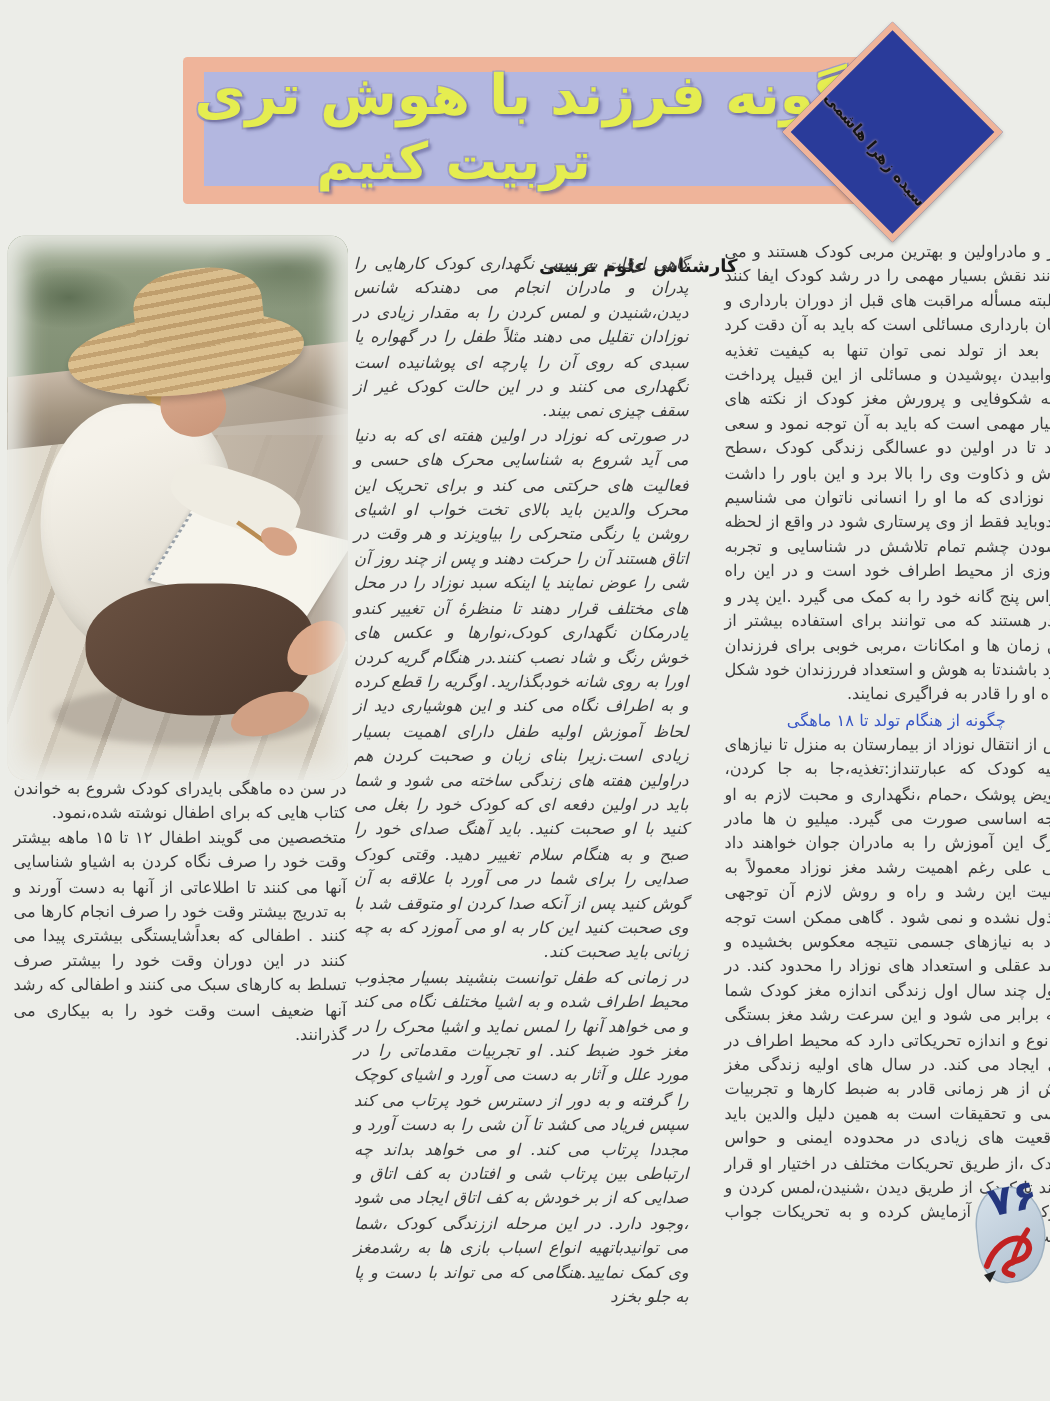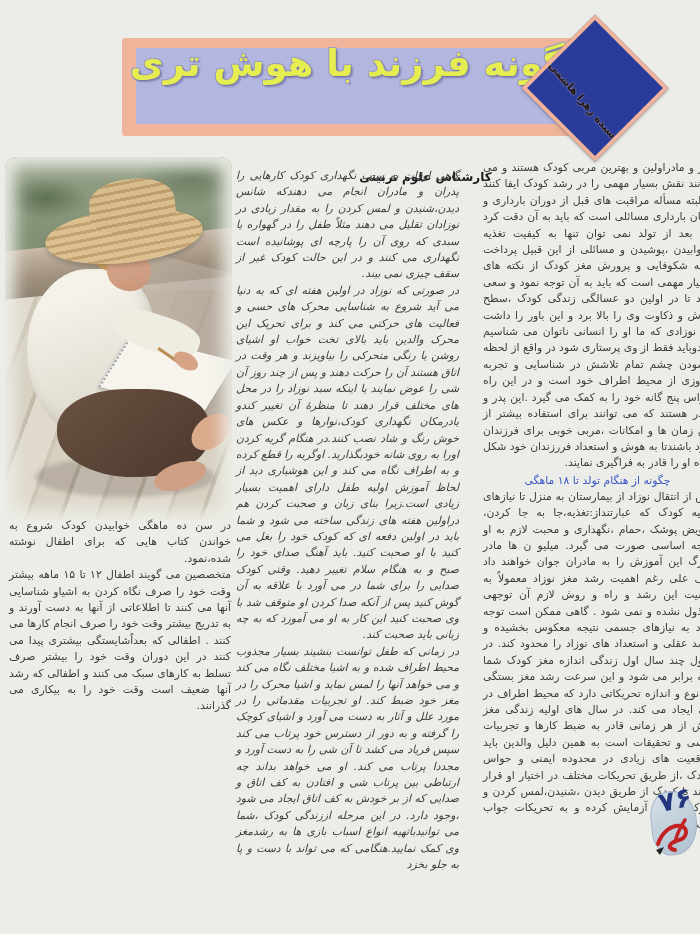--- a/index.html
+++ b/index.html
@@ -91,20 +91,21 @@
 </style>
 </head>
 <body>
 
 <div class="page">
 
   <div class="header-frame">
     <div class="header-panel"></div>
   </div>
   <div class="title-line title-1">چگونه فرزند با هوش تری</div>
+  <div class="title-line title-2">تربیت کنیم</div>
 
   <div class="diamond"></div>
   <div class="diamond-name">سیده زهرا هاشمی</div>
   <div class="role-label">کارشناس علوم تربیتی</div>
 
   <div class="photo">
     <div class="ph-grass"></div>
     <div class="ph-deck"></div>
     <div class="ph-rail"></div>
     <div class="ph-beam"></div>
@@ -130,21 +131,21 @@
     <p>پس از انتقال نوزاد از بیمارستان به منزل تا نیازهای اولیه کودک که عبارتنداز:تغذیه،جا به جا کردن، تعویض پوشک ،حمام ،نگهداری و محبت لازم به او توجه اساسی صورت می گیرد. میلیو ن ها مادر بزرگ این آموزش را به مادران جوان خواهند داد ولی علی رغم اهمیت رشد مغز نوزاد معمولاً به کیفیت این رشد و راه و روش لازم آن توجهی مبذول نشده و نمی شود . گاهی ممکن است توجه زیاد به نیازهای جسمی نتیجه معکوس بخشیده و رشد عقلی و استعداد های نوزاد را محدود کند. در طول چند سال اول زندگی اندازه مغز کودک شما سه برابر می شود و این سرعت رشد مغز بستگی به نوع و اندازه تحریکاتی دارد که محیط اطراف در وی ایجاد می کند. در سال های اولیه زندگی مغز بیش از هر زمانی قادر به ضبط کارها و تجربیات حسی و تحقیقات است به همین دلیل والدین باید موقعیت های زیادی در محدوده ایمنی و حواس کودک ،از طریق تحریکات مختلف در اختیار او قرار دهند تا کودک از طریق دیدن ،شنیدن،لمس کردن و حرکت کردن آزمایش کرده و به تحریکات جواب مثبت دهد.</p>
   </div>
 
   <div class="col col-middle">
     <p>گاهی اوقات به سبب نگهداری کودک کارهایی را پدران و مادران انجام می دهندکه شانس دیدن،شنیدن و لمس کردن را به مقدار زیادی در نوزادان تقلیل می دهند مثلاً طفل را در گهواره یا سبدی که روی آن را پارچه ای پوشانیده است نگهداری می کنند و در این حالت کودک غیر از سقف چیزی نمی بیند.</p>
     <p>در صورتی که نوزاد در اولین هفته ای که به دنیا می آید شروع به شناسایی محرک های حسی و فعالیت های حرکتی می کند و برای تحریک این محرک والدین باید بالای تخت خواب او اشیای روشن یا رنگی متحرکی را بیاویزند و هر وقت در اتاق هستند آن را حرکت دهند و پس از چند روز آن شی را عوض نمایند یا اینکه سبد نوزاد را در محل های مختلف قرار دهند تا منظرهٔ آن تغییر کندو یادرمکان نگهداری کودک،نوارها و عکس های خوش رنگ و شاد نصب کنند.در هنگام گریه کردن اورا به روی شانه خودبگذارید. اوگریه را قطع کرده و به اطراف نگاه می کند و این هوشیاری دید از لحاظ آموزش اولیه طفل دارای اهمیت بسیار زیادی است.زیرا بنای زبان و صحبت کردن هم دراولین هفته های زندگی ساخته می شود و شما باید در اولین دفعه ای که کودک خود را بغل می کنید با او صحبت کنید. باید آهنگ صدای خود را صبح و به هنگام سلام تغییر دهید. وقتی کودک صدایی را برای شما در می آورد با علاقه به آن گوش کنید پس از آنکه صدا کردن او متوقف شد با وی صحبت کنید این کار به او می آموزد که به چه زبانی باید صحبت کند.</p>
     <p>در زمانی که طفل توانست بنشیند بسیار مجذوب محیط اطراف شده و به اشیا مختلف نگاه می کند و می خواهد آنها را لمس نماید و اشیا محرک را در مغز خود ضبط کند. او تجربیات مقدماتی را در مورد علل و آثار به دست می آورد و اشیای کوچک را گرفته و به دور از دسترس خود پرتاب می کند سپس فریاد می کشد تا آن شی را به دست آورد و مجددا پرتاب می کند. او می خواهد بداند چه ارتباطی بین پرتاب شی و افتادن به کف اتاق و صدایی که از بر خودش به کف اتاق ایجاد می شود ،وجود دارد. در این مرحله اززندگی کودک ،شما می توانیدباتهیه انواع اسباب بازی ها به رشدمغز وی کمک نمایید.هنگامی که می تواند با دست و پا به جلو بخزد</p>
   </div>
 
   <div class="col col-left">
-    <p>در سن ده ماهگی خوابیدن کودک شروع به خواندن کتاب هایی که برای اطفال نوشته شده،نمود.</p>
+    <p>در سن ده ماهگی بایدرای کودک شروع به خواندن کتاب هایی که برای اطفال نوشته شده،نمود.</p>
     <p>متخصصین می گویند اطفال ۱۲ تا ۱۵ ماهه بیشتر وقت خود را صرف نگاه کردن به اشیاو شناسایی آنها می کنند تا اطلاعاتی از آنها به دست آورند و به تدریج بیشتر وقت خود را صرف انجام کارها می کنند . اطفالی که بعداًشایستگی بیشتری پیدا می کنند در این دوران وقت خود را بیشتر صرف تسلط به کارهای سبک می کنند و اطفالی که رشد آنها ضعیف است وقت خود را به بیکاری می گذرانند.</p>
   </div>
 
   <div class="badge">
     <div class="badge-blob"></div>
     <svg class="badge-logo" viewBox="0 0 46 44" xmlns="http://www.w3.org/2000/svg">
       <path d="M8 30 C12 18 22 10 31 12 C39 14 37 24 29 26 C21 28 15 34 25 36" stroke="#c22222" stroke-width="4" fill="none" stroke-linecap="round"></path>
       <path d="M35 6 C31 12 27 20 25 28" stroke="#c22222" stroke-width="3.4" fill="none" stroke-linecap="round"></path>
       <path d="M6 36 l8 -3 -4 8 z" fill="#222222"></path>
     </svg>

